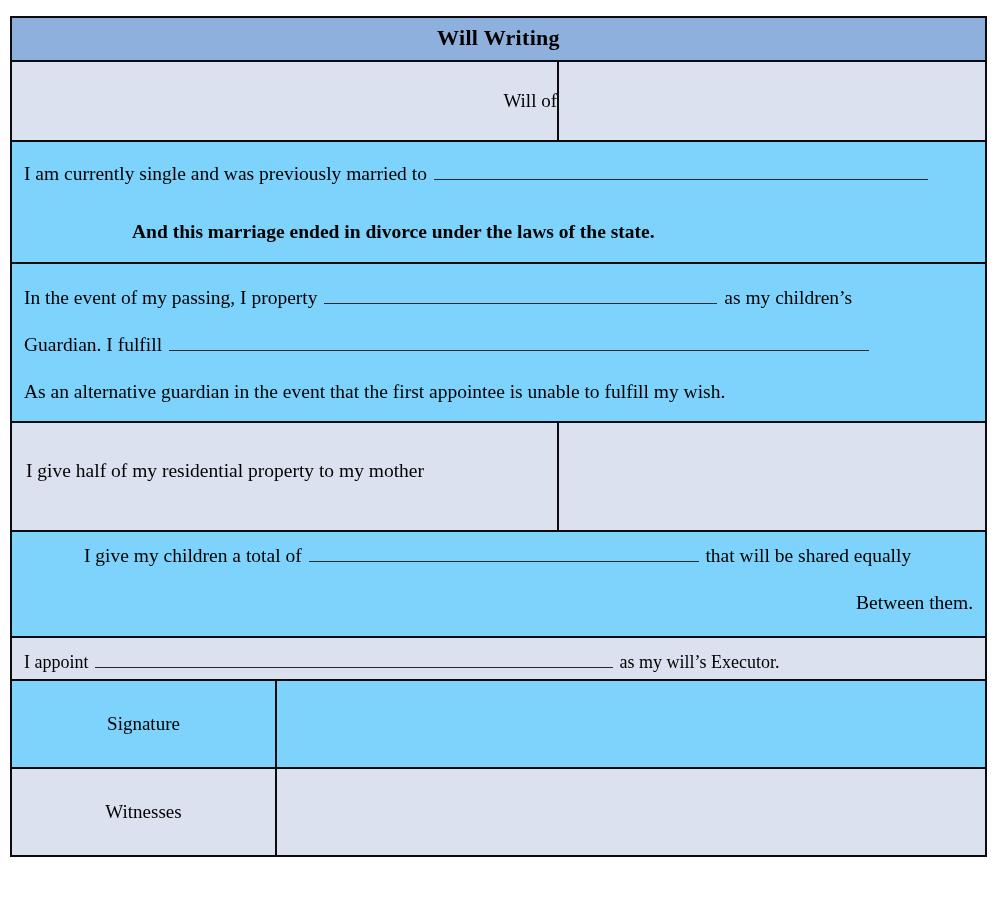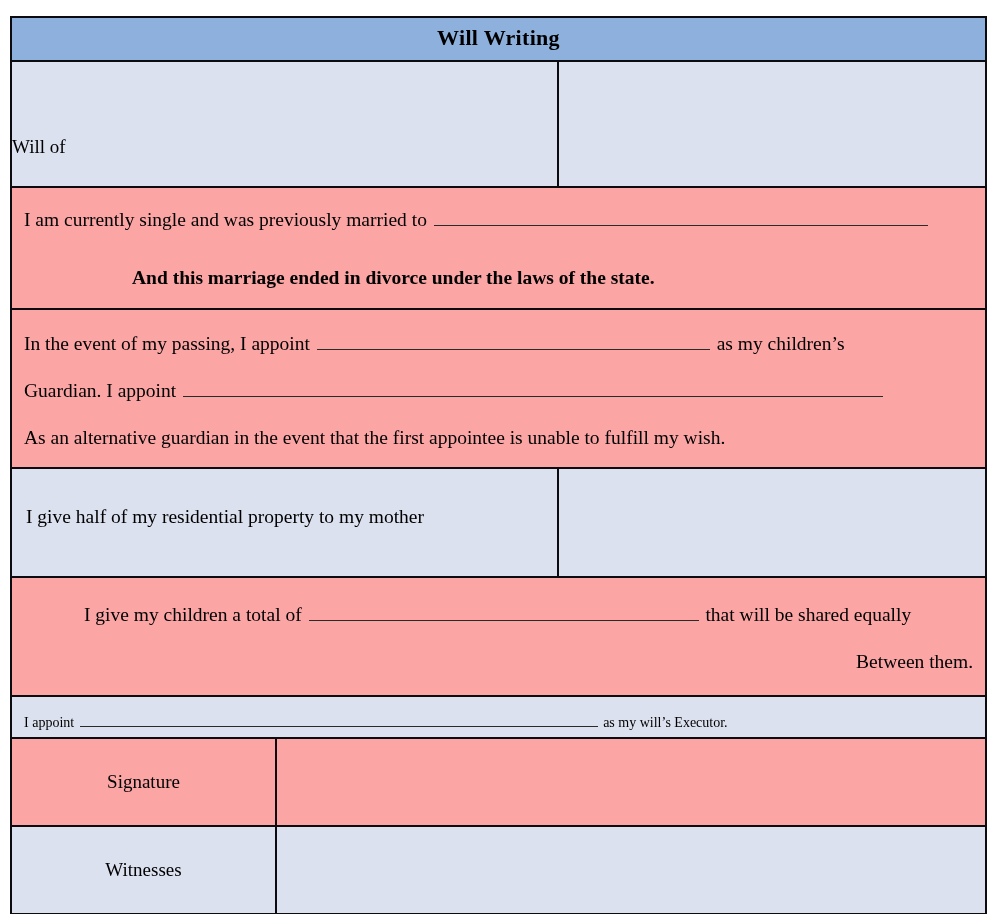--- a/index.html
+++ b/index.html
@@ -53,36 +53,35 @@
     background: transparent;
   }
   .form-table td {
     border: 2.5px solid #0c0c10;
     padding: 0;
     vertical-align: middle;
     background-clip: padding-box;
   }
 
   .shaded   { background-color: #dce1ef; }
-  .plain    { background-color: #fca5a5; }
+  .plain    { background-color: #7dd3fc; }
   .titlecel { background-color: #8eb0dc; }
 
   .title-text {
     text-align: center;
     font-size: 22px;
     font-weight: bold;
     letter-spacing: .3px;
     padding: 7px 0 9px 0;
   }
 
   .willof-text {
-    text-align: left;
+    text-align: right;
     font-size: 19px;
     padding: 28px 0;
-    margin-top: 46px;
   }
 
   .cell-pad      { padding: 4px 12px; }
   .line-block    { font-size: 19.5px; line-height: 1.15; }
   .ln            { display: inline-block; }
 
   
   .blank {
     display: inline-block;
     border-bottom: 1.6px solid #2a2a2a;
@@ -107,21 +106,21 @@
   .prop-blank { height: 96px; }
 
   .sig-label {
     text-align: center;
     font-size: 19px;
     padding: 32px 4px;
     border-radius: 7px;
   }
   .sig-blank { height: 80px; }
 
-  .exec-cell { padding: 12px 12px 6px 12px; font-size: 14px; }
+  .exec-cell { padding: 12px 12px 6px 12px; font-size: 18px; }
 </style>
 </head>
 <body>
 
 <div class="page">
 
   <div class="watermark">www.buysampleforms.com</div>
 
   <table class="form-table">
     <colgroup>
@@ -161,27 +160,27 @@
             </div>
           </div>
         </td>
       </tr>
 
 
       <tr>
         <td class="plain" colspan="5">
           <div class="cell-pad line-block" style="padding-top:22px;padding-bottom:18px;">
             <div class="p-line">
-              <span class="ln">In the event of my passing, I appoint</span>
+              <span class="ln">In the event of my passing, I property</span>
               <span class="blank" style="width:393px;"></span>
               <span class="ln">as my children’s</span>
             </div>
             <div class="sp-24"></div>
             <div class="p-line">
-              <span class="ln">Guardian. I appoint</span>
+              <span class="ln">Guardian. I fulfill</span>
               <span class="blank" style="width:700px;"></span>
             </div>
             <div class="sp-24"></div>
             <div class="p-line">
               <span>As an alternative guardian in the event that the first appointee is unable to fulfill my wish.</span>
             </div>
           </div>
         </td>
       </tr>
 
@@ -189,21 +188,21 @@
         <td class="shaded" colspan="3">
           <div class="prop-cell">I give half of my residential property to my mother</div>
         </td>
         <td class="shaded" colspan="2">
           <div class="prop-blank">&nbsp;</div>
         </td>
       </tr>
 
       <tr>
         <td class="plain" colspan="5">
-          <div class="line-block" style="padding:25px 12px 22px 12px;">
+          <div class="line-block" style="padding:12px 12px 22px 12px;">
             <div class="p-line indent-2">
               <span class="ln">I give my children a total of</span>
               <span class="blank" style="width:390px;"></span>
               <span class="ln">that will be shared equally</span>
             </div>
             <div class="sp-24"></div>
             <div class="p-line indent-center">
               <span>Between them.</span>
             </div>
           </div>

